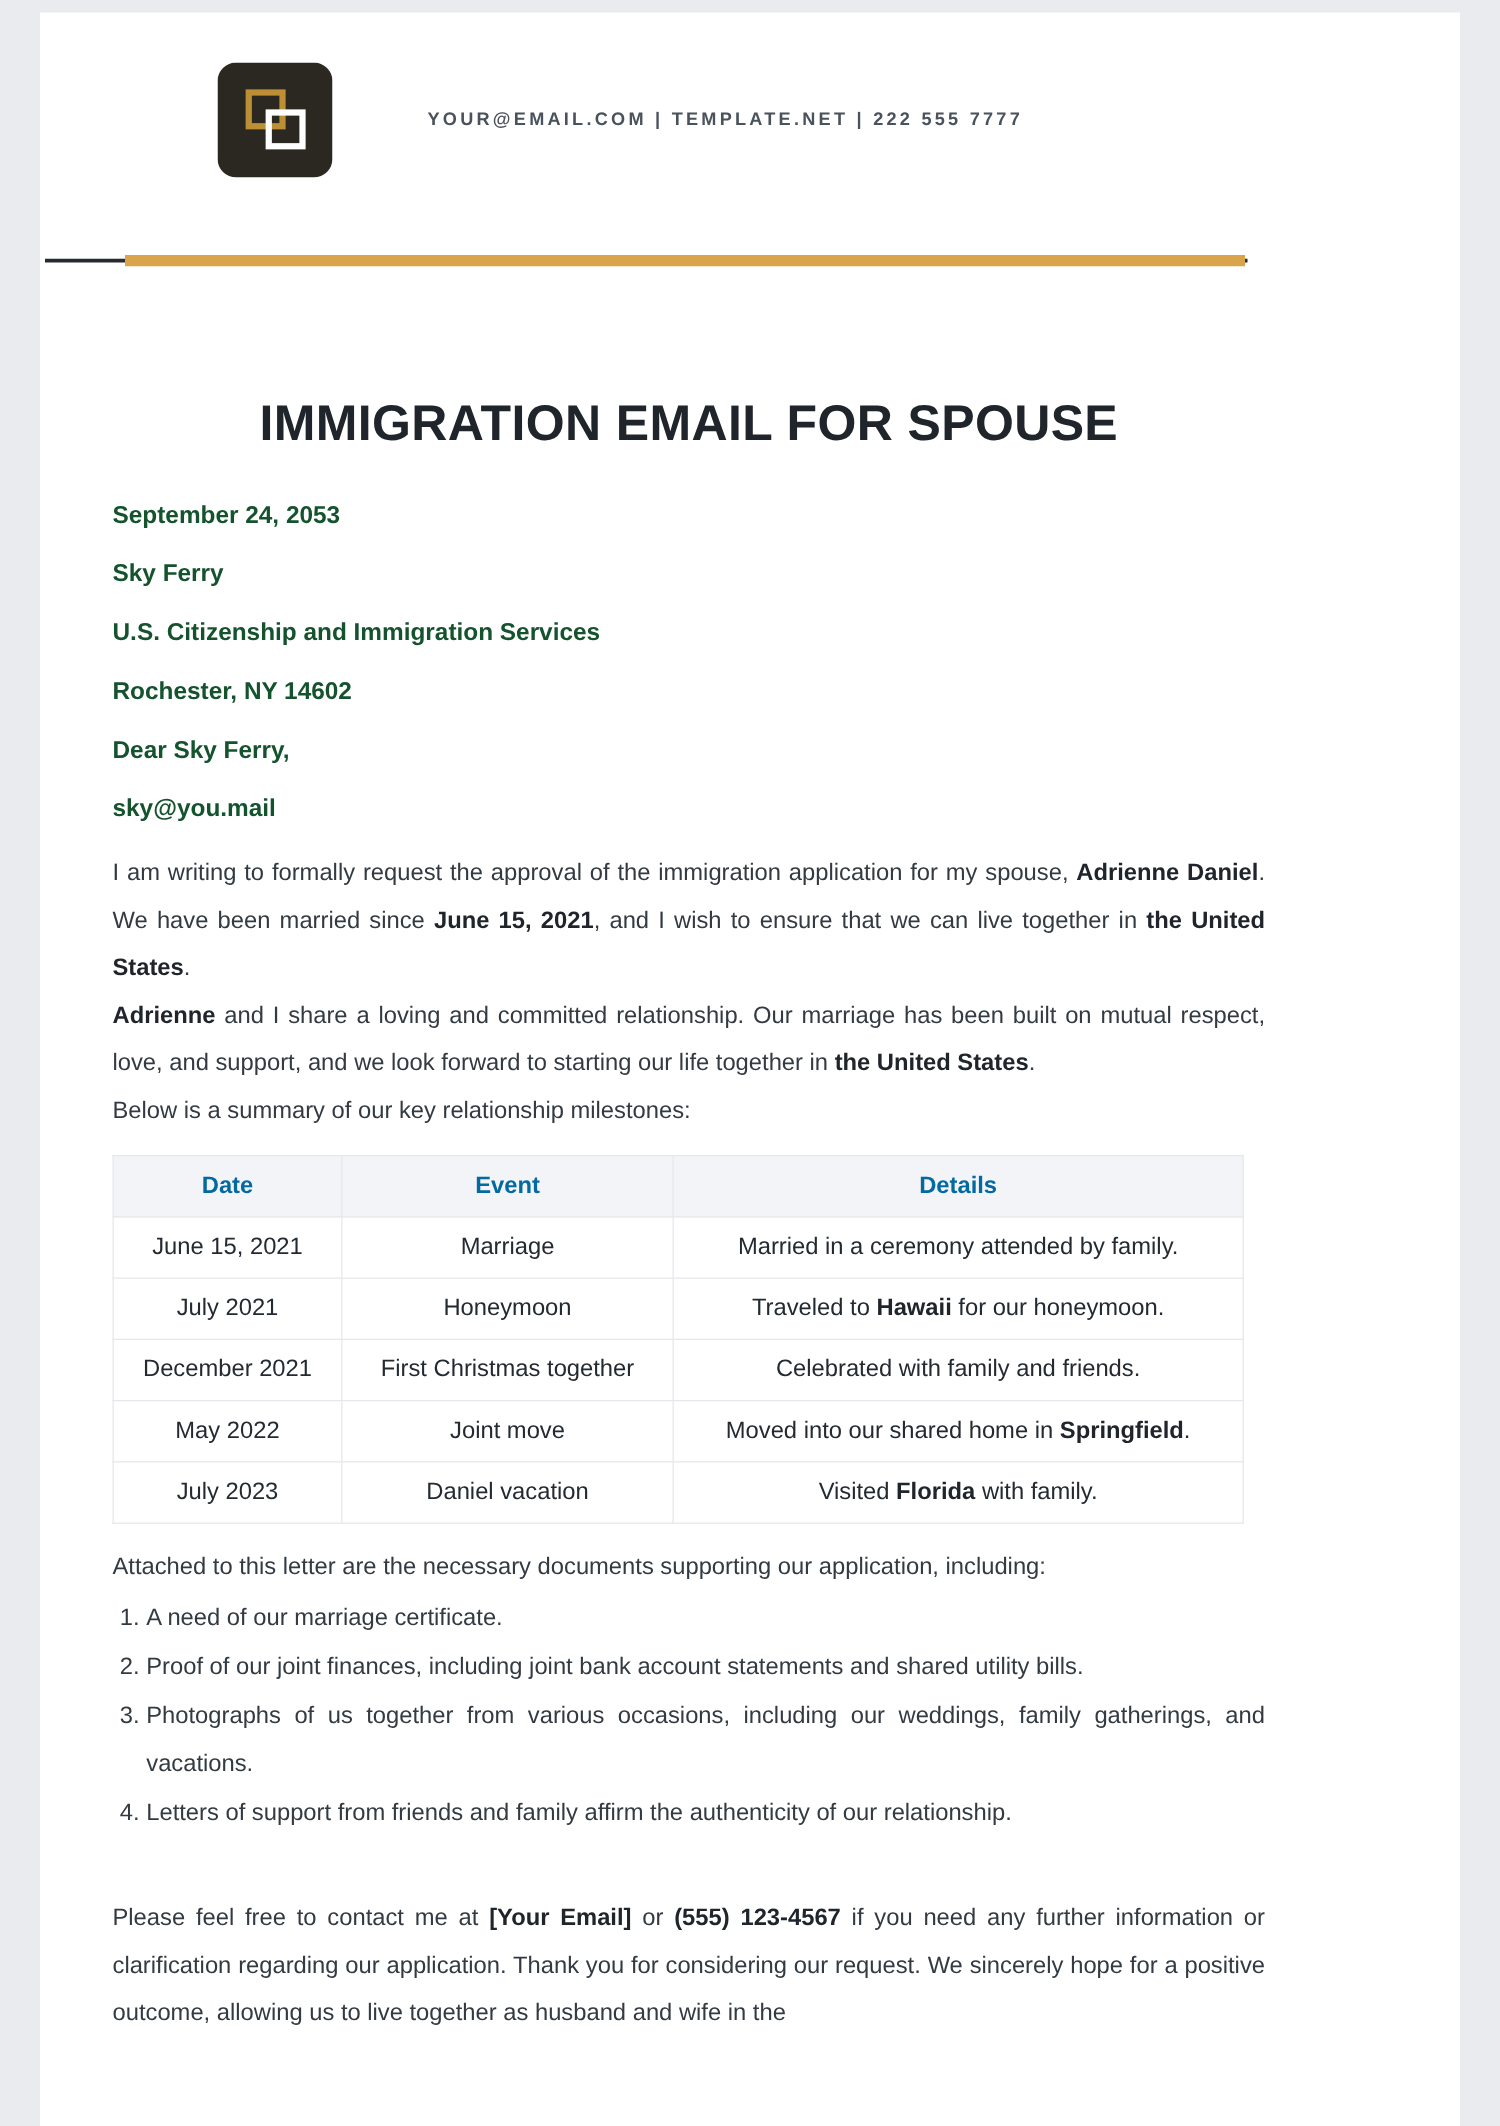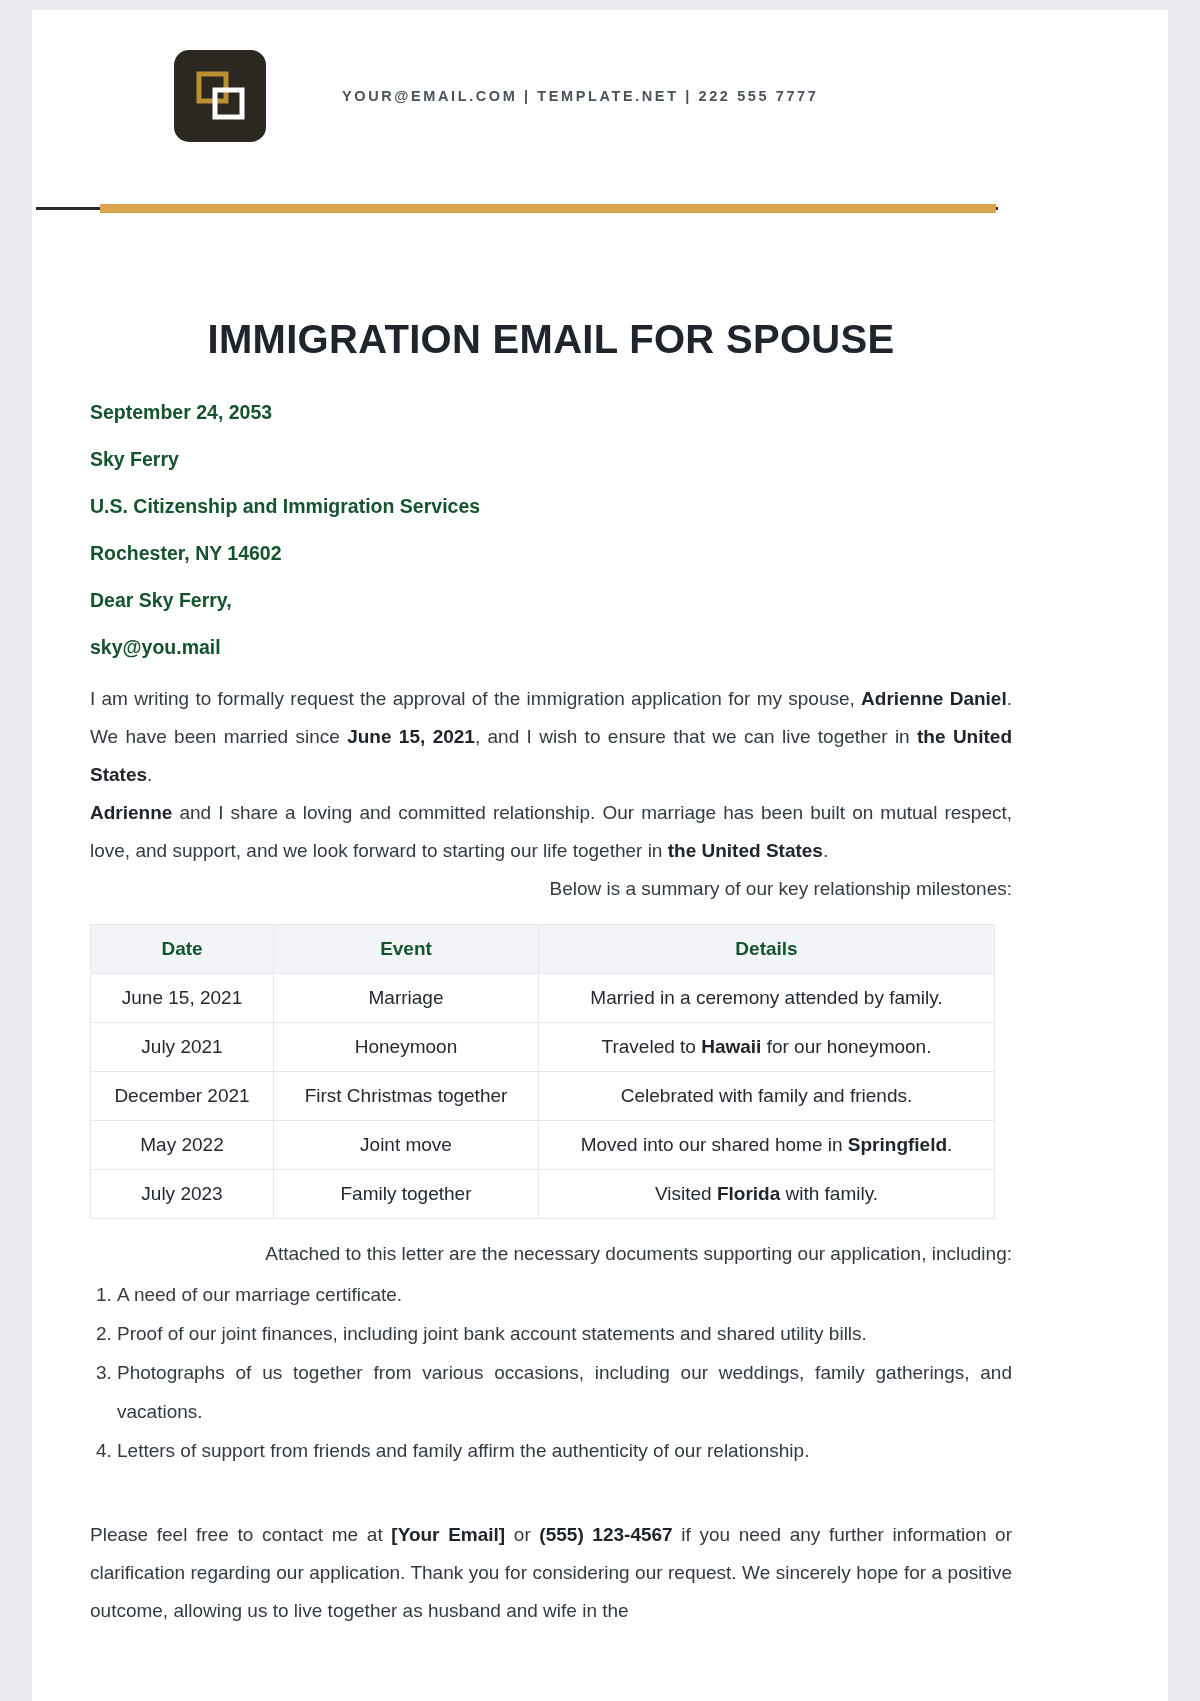--- a/index.html
+++ b/index.html
@@ -71,34 +71,33 @@
     line-height: 38px;
     text-align: justify;
     color: #333a42;
   }
   .para b, .line b, td b { color: #20252c; font-weight: 700; }
   .line {
     margin: 0;
     font-size: 19px;
     line-height: 38px;
     color: #333a42;
-    text-align: right;
   }
   table.milestones {
     border-collapse: collapse;
     table-layout: fixed;
     width: 853px;
     margin-top: 16px;
   }
   table.milestones th:nth-child(1) { width: 166px; }
   table.milestones th:nth-child(2) { width: 248px; }
   table.milestones th:nth-child(3) { width: 439px; }
   table.milestones th {
     background: #f2f4f7;
-    color: #14532d;
+    color: #0369a1;
     font-weight: 700;
     font-size: 19px;
     padding: 13px 8px;
     border: 1px solid #e4e7eb;
     text-align: center;
   }
   table.milestones td {
     font-size: 19px;
     color: #242a31;
     padding: 13px 8px;
@@ -179,21 +178,21 @@
             <td>First Christmas together</td>
             <td>Celebrated with family and friends.</td>
           </tr>
           <tr>
             <td>May 2022</td>
             <td>Joint move</td>
             <td>Moved into our shared home in <b>Springfield</b>.</td>
           </tr>
           <tr>
             <td>July 2023</td>
-            <td>Family together</td>
+            <td>Daniel vacation</td>
             <td>Visited <b>Florida</b> with family.</td>
           </tr>
         </tbody>
     </table>
 
     <p class="line attached">Attached to this letter are the necessary documents supporting our application, including:</p>
 
     <ol class="attach-list">
         <li>A need of our marriage certificate.</li>
         <li>Proof of our joint finances, including joint bank account statements and shared utility bills.</li>

